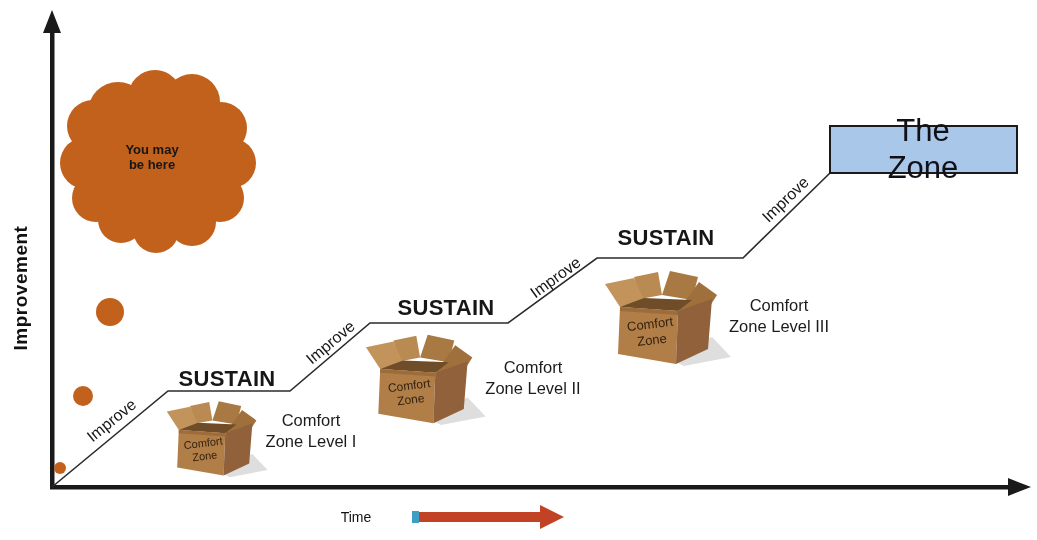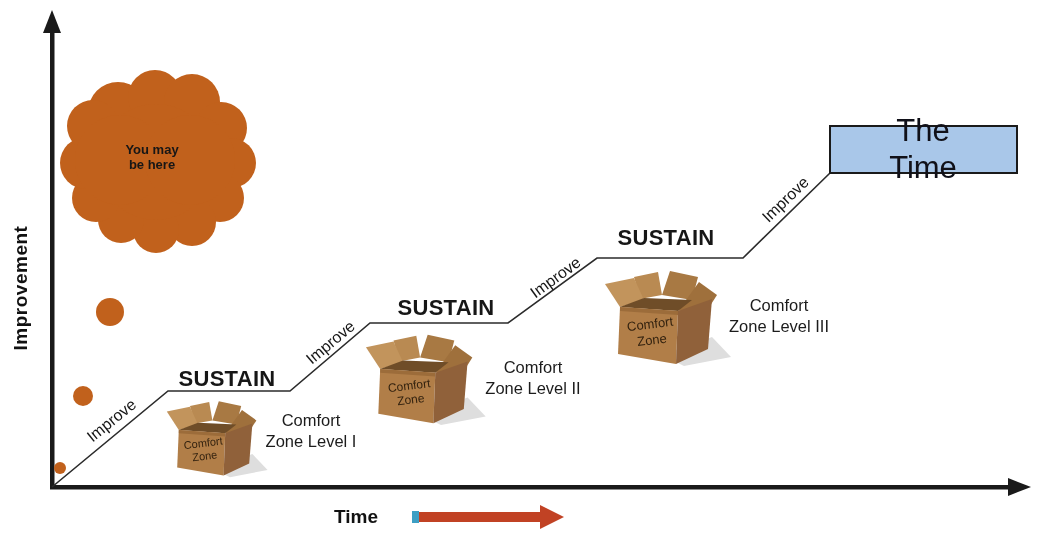--- a/index.html
+++ b/index.html
@@ -5,21 +5,21 @@
   html,body{margin:0;padding:0;background:#fff;}
   .stage{
     position:relative;width:1037px;height:540px;background:#fff;overflow:hidden;
     font-family:"Liberation Sans", sans-serif;color:#111;
   }
   .stage svg{position:absolute;left:0;top:0;}
   .lbl{position:absolute;white-space:pre-line;text-align:center;line-height:1.18;}
   .center{transform:translate(-50%,-50%);}
   .axis-y-label{left:21px;top:288px;transform:translate(-50%,-50%) rotate(-90deg);
     font-size:19px;font-weight:bold;letter-spacing:.5px;}
-  .time-label{left:356px;top:517px;font-size:19px;font-weight:bold;}
+  .time-label{left:356px;top:517px;font-size:14px;font-weight:normal;}
   .cloud-text{left:152px;top:157px;font-size:13px;font-weight:bold;color:#161616;}
   .improve{font-size:16px;color:#161616;}
   .i1{left:112px;top:421px;transform:translate(-50%,-50%) rotate(-39deg);}
   .i2{left:331px;top:343px;transform:translate(-50%,-50%) rotate(-40deg);}
   .i3{left:556px;top:278px;transform:translate(-50%,-50%) rotate(-36deg);}
   .i4{left:786px;top:200px;transform:translate(-50%,-50%) rotate(-44deg);}
   .sustain{font-size:22px;font-weight:bold;letter-spacing:.3px;color:#161616;}
   .s1{left:227px;top:379px;}
   .s2{left:446px;top:308px;}
   .s3{left:666px;top:238px;}
@@ -126,14 +126,14 @@
   <div class="lbl center level l3">Comfort
 Zone Level III</div>
 
   <div class="lbl boxlabel b1">Comfort
 Zone</div>
   <div class="lbl boxlabel b2">Comfort
 Zone</div>
   <div class="lbl boxlabel b3">Comfort
 Zone</div>
 
-  <div class="lbl center goal-text">The Time</div>
+  <div class="lbl center goal-text">The Zone</div>
 </div>
 
 </body></html>

